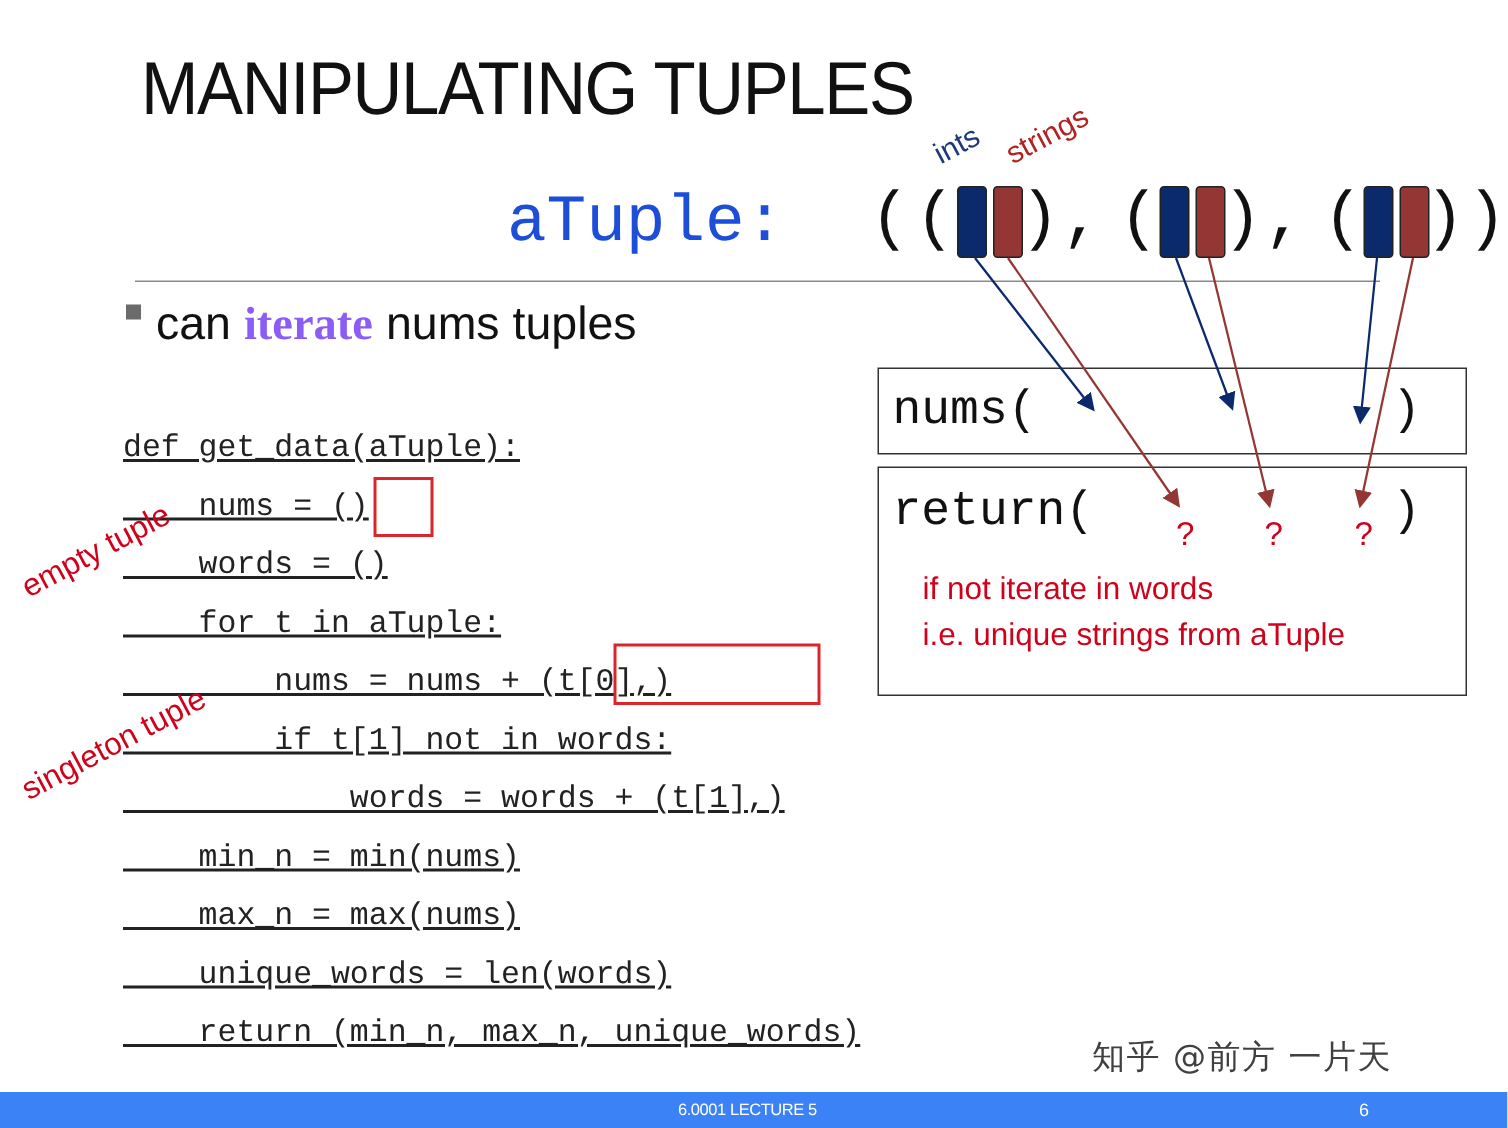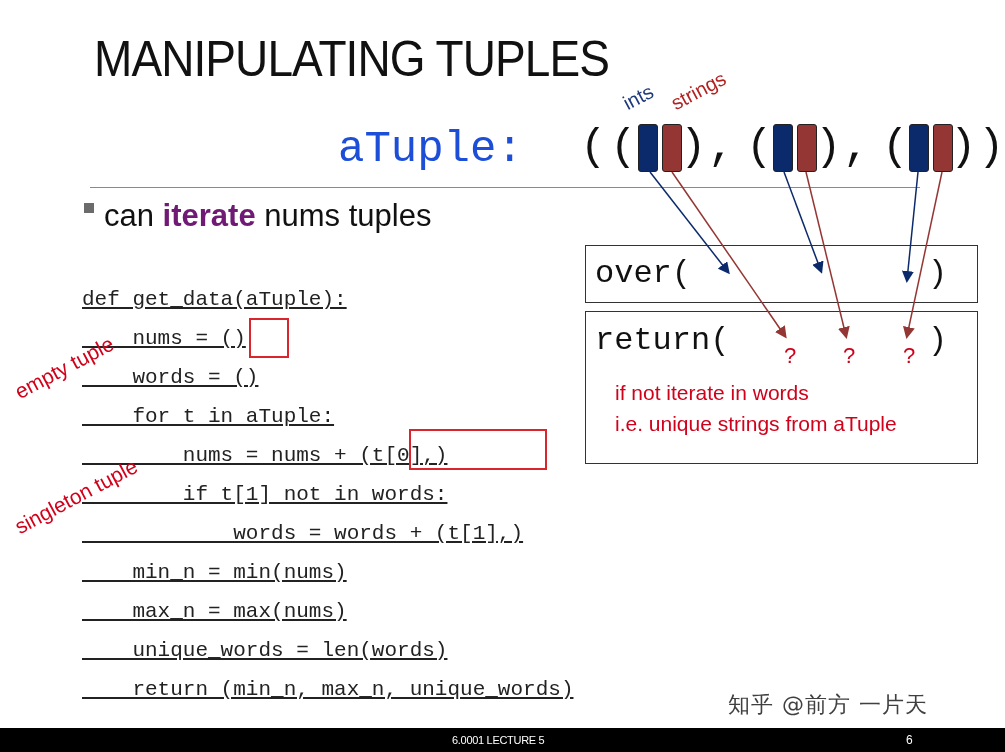--- a/index.html
+++ b/index.html
@@ -44,21 +44,21 @@
       position: absolute; left: 90px; top: 187px; width: 830px; height: 1px; background: #8a8a8a;
     }
 
     .bullet-row {
       position: absolute; left: 84px; top: 198px; font-size: 31px; color: #111;
     }
     .bullet-sq {
       display: inline-block; width: 10px; height: 10px; background: #6b6b6b;
       vertical-align: middle; margin-right: 10px; position: relative; top: -10px;
     }
-    .kw-red { color: #701a75; font-weight: bold; }
+    .kw-red { color: #8b5cf6; font-weight: bold; font-family: Liberation Serif, serif; }
 
     .code {
       position: absolute; left: 82px; top: 280px;
       font-family: "Liberation Mono", "DejaVu Sans Mono", monospace;
       font-size: 21px; color: #222; line-height: 39px; white-space: pre; text-decoration: underline;
     }
 
     .redbox {
       position: absolute; border: 2px solid #d9262c;
     }
@@ -76,21 +76,21 @@
     }
     .qmark { position: absolute; font-size: 22px; color: #d0021b; }
     .note { position: absolute; font-size: 21px; color: #d0021b; white-space: nowrap; }
 
     .watermark {
       position: absolute; left: 728px; top: 690px; font-size: 22px; color: #404040;
       font-family: "DejaVu Sans", sans-serif; letter-spacing: 1px; text-align: center;
     }
 
     .footer {
-      position: absolute; left: 0; top: 728px; width: 1005px; height: 24px; background: #000000;
+      position: absolute; left: 0; top: 728px; width: 1005px; height: 24px; background: #3b82f6;
       color: #ffffff; font-size: 11px;
     }
     .footer-center { position: absolute; left: 452px; top: 6px; letter-spacing: -0.3px; }
     .footer-page { position: absolute; left: 906px; top: 5px; font-size: 12px; }
 
     svg.arrows { position: absolute; left: 0; top: 0; width: 1005px; height: 752px; pointer-events: none; }
   </style>
 </head>
 <body>
 
@@ -130,21 +130,21 @@
 
 <div class="code"><div>def get_data(aTuple):</div><div>    nums = ()</div><div>    words = ()</div><div>    for t in aTuple:</div><div>        nums = nums + (t[0],)</div><div>        if t[1] not in words:</div><div>            words = words + (t[1],)</div><div>    min_n = min(nums)</div><div>    max_n = max(nums)</div><div>    unique_words = len(words)</div><div>    return (min_n, max_n, unique_words)</div></div>
 
 <div class="redbox" style="left:249px; top:318px; width:40px; height:40px;"></div>
 <div class="redbox" style="left:409px; top:429px; width:138px; height:41px;"></div>
 
 <div class="annot" style="left:22px; top:380px;">empty tuple</div>
 <div class="annot" style="left:22px; top:515px;">singleton tuple</div>
 
 <div class="box" style="left:585px; top:245px; width:393px; height:58px;"></div>
-<div class="box-label" style="left:595px; top:255px;">over(</div>
+<div class="box-label" style="left:595px; top:255px;">nums(</div>
 <div class="box-label" style="left:928px; top:255px;">)</div>
 
 <div class="box" style="left:585px; top:311px; width:393px; height:153px;"></div>
 <div class="box-label" style="left:595px; top:322px;">return(</div>
 <div class="box-label" style="left:928px; top:322px;">)</div>
 <div class="qmark" style="left:784px; top:343px;">?</div>
 <div class="qmark" style="left:843px; top:343px;">?</div>
 <div class="qmark" style="left:903px; top:343px;">?</div>
 <div class="note" style="left:615px; top:381px;">if not iterate in words</div>
 <div class="note" style="left:615px; top:412px;">i.e. unique strings from aTuple</div>

